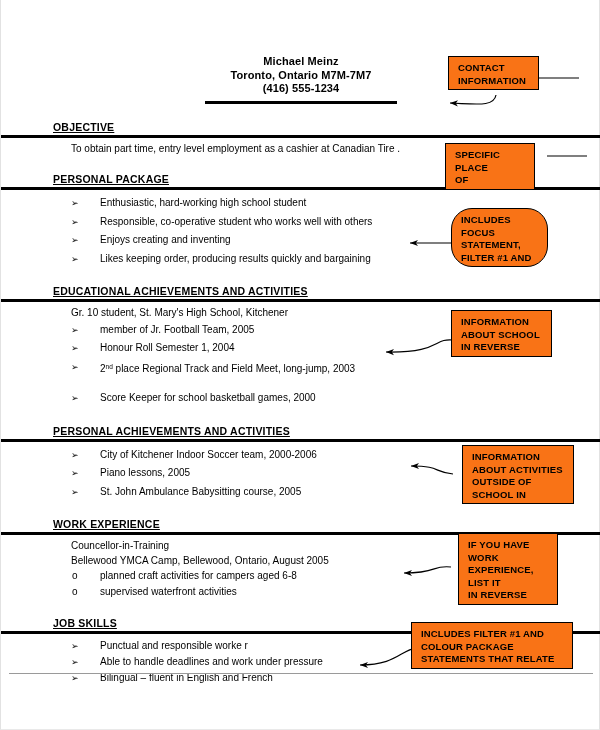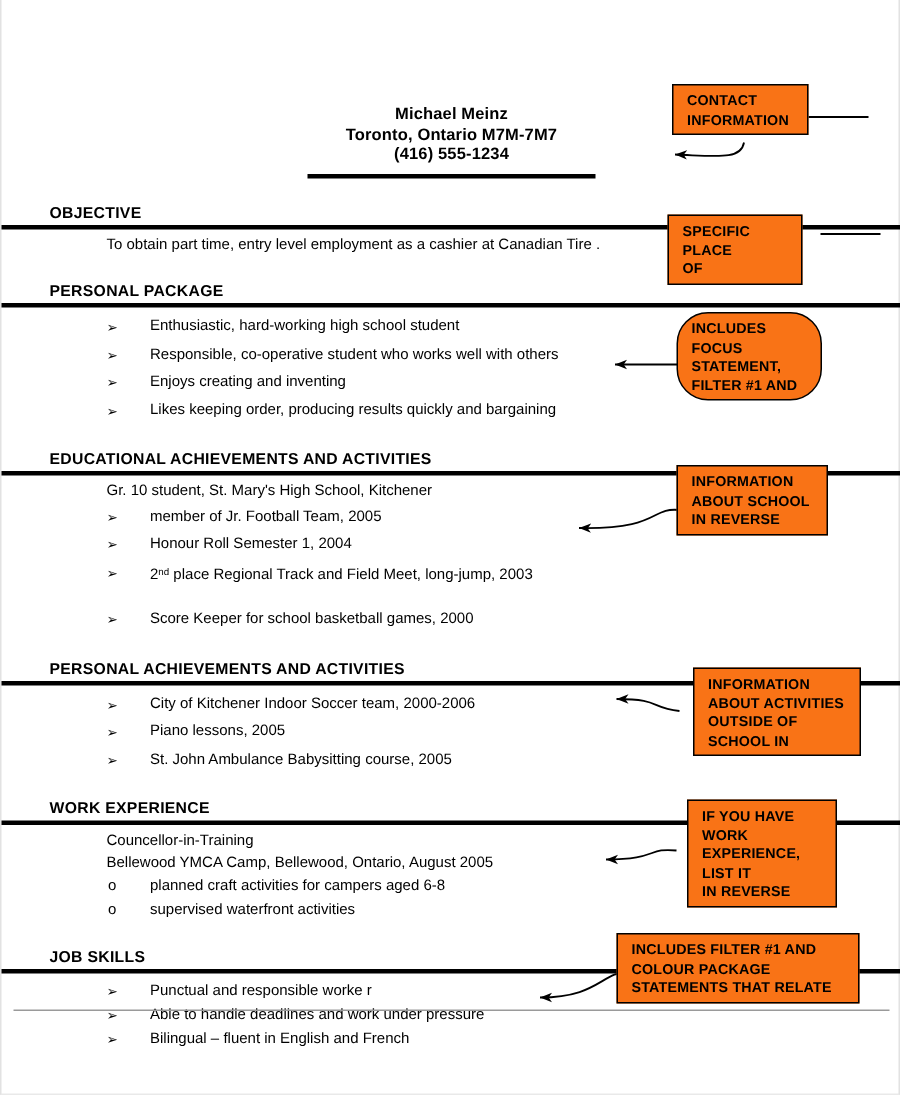--- a/index.html
+++ b/index.html
@@ -23,21 +23,20 @@
     border-right: 1px solid #e2e2e2;
     border-bottom: 1px solid #e9e9e9;
     box-sizing: border-box;
   }
 
   
   .resume {
     position: absolute;
     left: 0; top: 0;
     width: 600px;
-    margin-top: 15px;
   }
 
   .header-block {
     text-align: center;
     padding-top: 55px;
   }
   .header-line {
     font-size: 11px;
     font-weight: bold;
     line-height: 13.5px;
@@ -51,22 +50,23 @@
   }
 
   .section {
     position: relative;
     margin-top: 17px;
   }
   .section-title {
     font-size: 10.5px;
     font-weight: bold;
     letter-spacing: 0.2px;
-    padding-left: 32px;
+    padding-left: 52px;
     line-height: 13px;
+    text-decoration: underline;
   }
   .section-rule {
     width: 100%;
     height: 3px;
     background: #000;
     margin-top: 1px;
   }
   .section-body {
     padding-left: 51px;
     padding-top: 4px;

